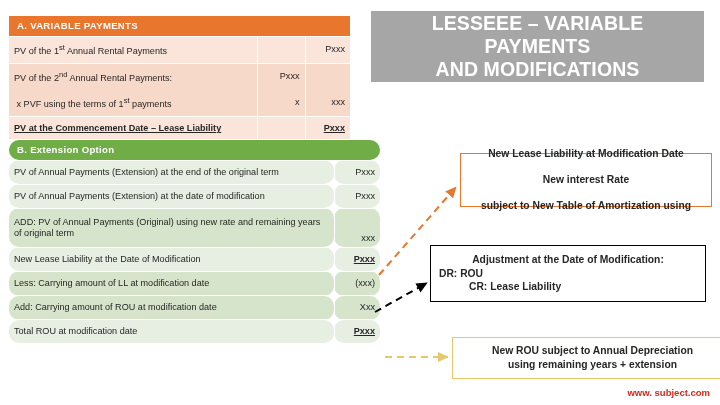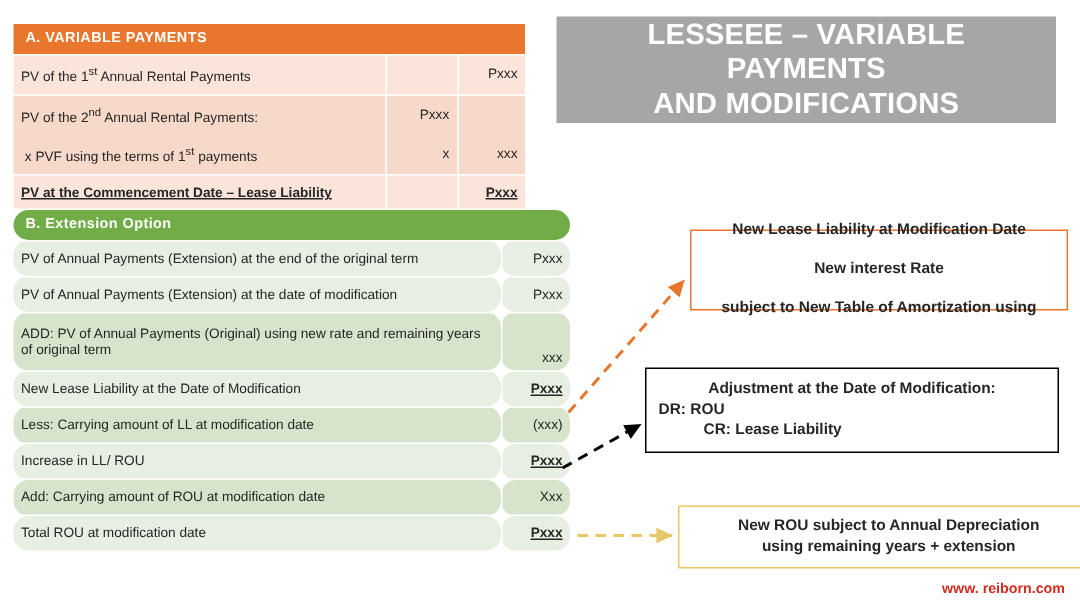--- a/index.html
+++ b/index.html
@@ -196,24 +196,20 @@
       <td style="height:26px">ADD: PV of Annual Payments (Original) using new rate and remaining years of original term</td>
       <td class="num sep-left" style="vertical-align:bottom;padding-bottom:3px">xxx</td>
     </tr>
     <tr>
       <td>New Lease Liability at the Date of Modification</td>
       <td class="num bold sep-left">Pxxx</td>
     </tr>
     <tr class="alt">
       <td>Less: Carrying amount of LL at modification date</td>
       <td class="num sep-left">(xxx)</td>
-    </tr>
-    <tr>
-      <td>Increase in LL/ ROU</td>
-      <td class="num bold sep-left">Pxxx</td>
     </tr>
     <tr class="alt">
       <td>Add: Carrying amount of ROU at modification date</td>
       <td class="num sep-left">Xxx</td>
     </tr>
     <tr>
       <td>Total ROU at modification date</td>
       <td class="num bold sep-left">Pxxx</td>
     </tr>
   </tbody>
@@ -246,13 +242,13 @@
     </marker>
     <marker id="arrow-yellow" markerWidth="7" markerHeight="7" refX="5.2" refY="2.6" orient="auto">
       <path d="M0,0 L5.6,2.6 L0,5.2 z" fill="#e8c66a"></path>
     </marker>
   </defs>
   <line x1="379" y1="275" x2="456" y2="187" stroke="#e8762c" stroke-width="2" stroke-dasharray="7,5" marker-end="url(#arrow-orange)"></line>
   <line x1="375" y1="312" x2="427" y2="283" stroke="#000000" stroke-width="2" stroke-dasharray="7,5" marker-end="url(#arrow-black)"></line>
   <line x1="385" y1="357" x2="448" y2="357" stroke="#e8c66a" stroke-width="2" stroke-dasharray="7,5" marker-end="url(#arrow-yellow)"></line>
 </svg>
 
-<div id="footer">www. reiborn.com</div>
+<div id="footer">www. subject.com</div>
 
 </body></html>

